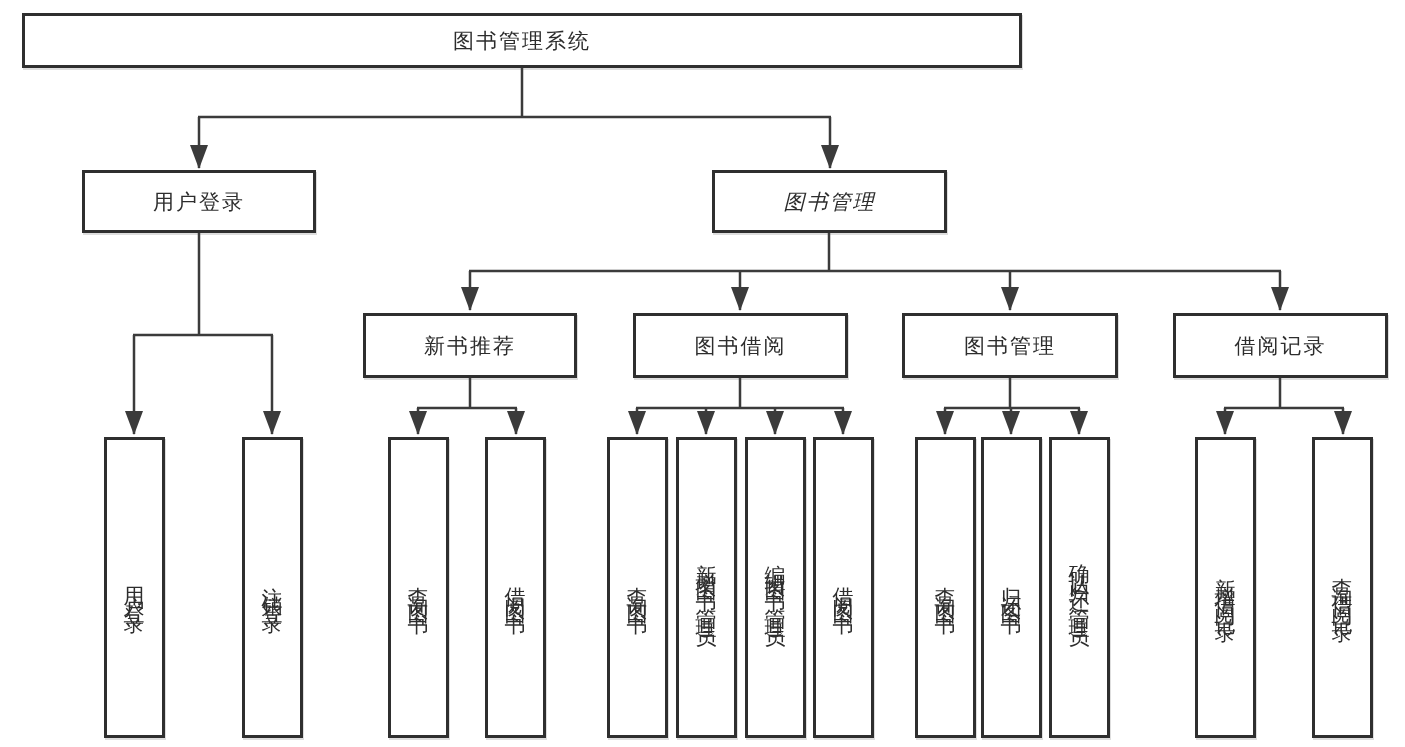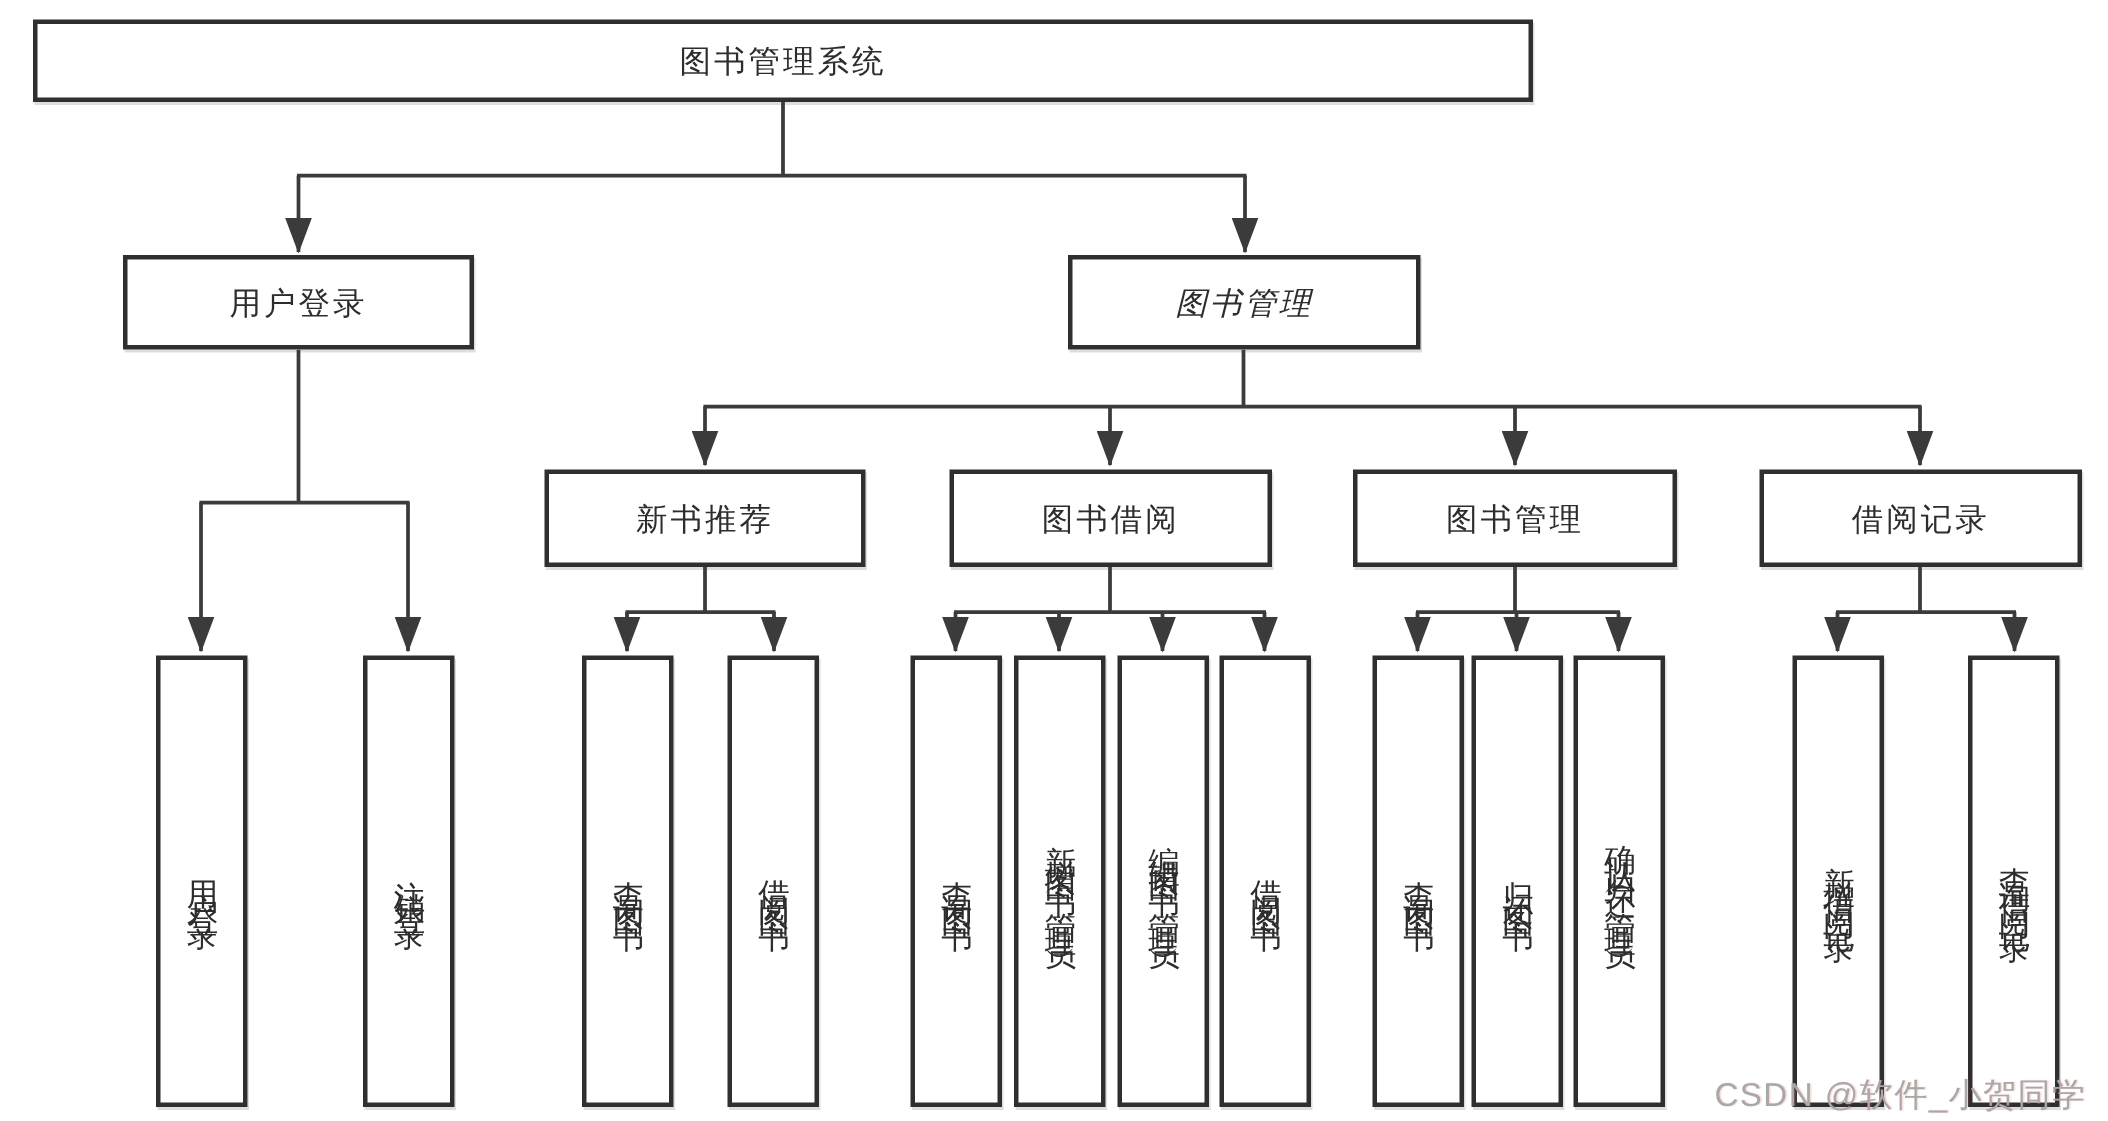--- a/index.html
+++ b/index.html
@@ -98,15 +98,14 @@
   <div class="node v" style="left:745px;">编辑图书（管理员）</div>
   <div class="node v" style="left:813px;">借阅图书</div>
 
   <div class="node v" style="left:915px;">查询图书</div>
   <div class="node v" style="left:981px;">归还图书</div>
   <div class="node v" style="left:1049px;">确认归还（管理员）</div>
 
   <div class="node v" style="left:1195px;">新增借阅记录</div>
   <div class="node v" style="left:1312px;">查询借阅记录</div>
 
-  <div class="watermark">CSDN @软件_小贺同学</div>
 
 </div>
 
 </body></html>

